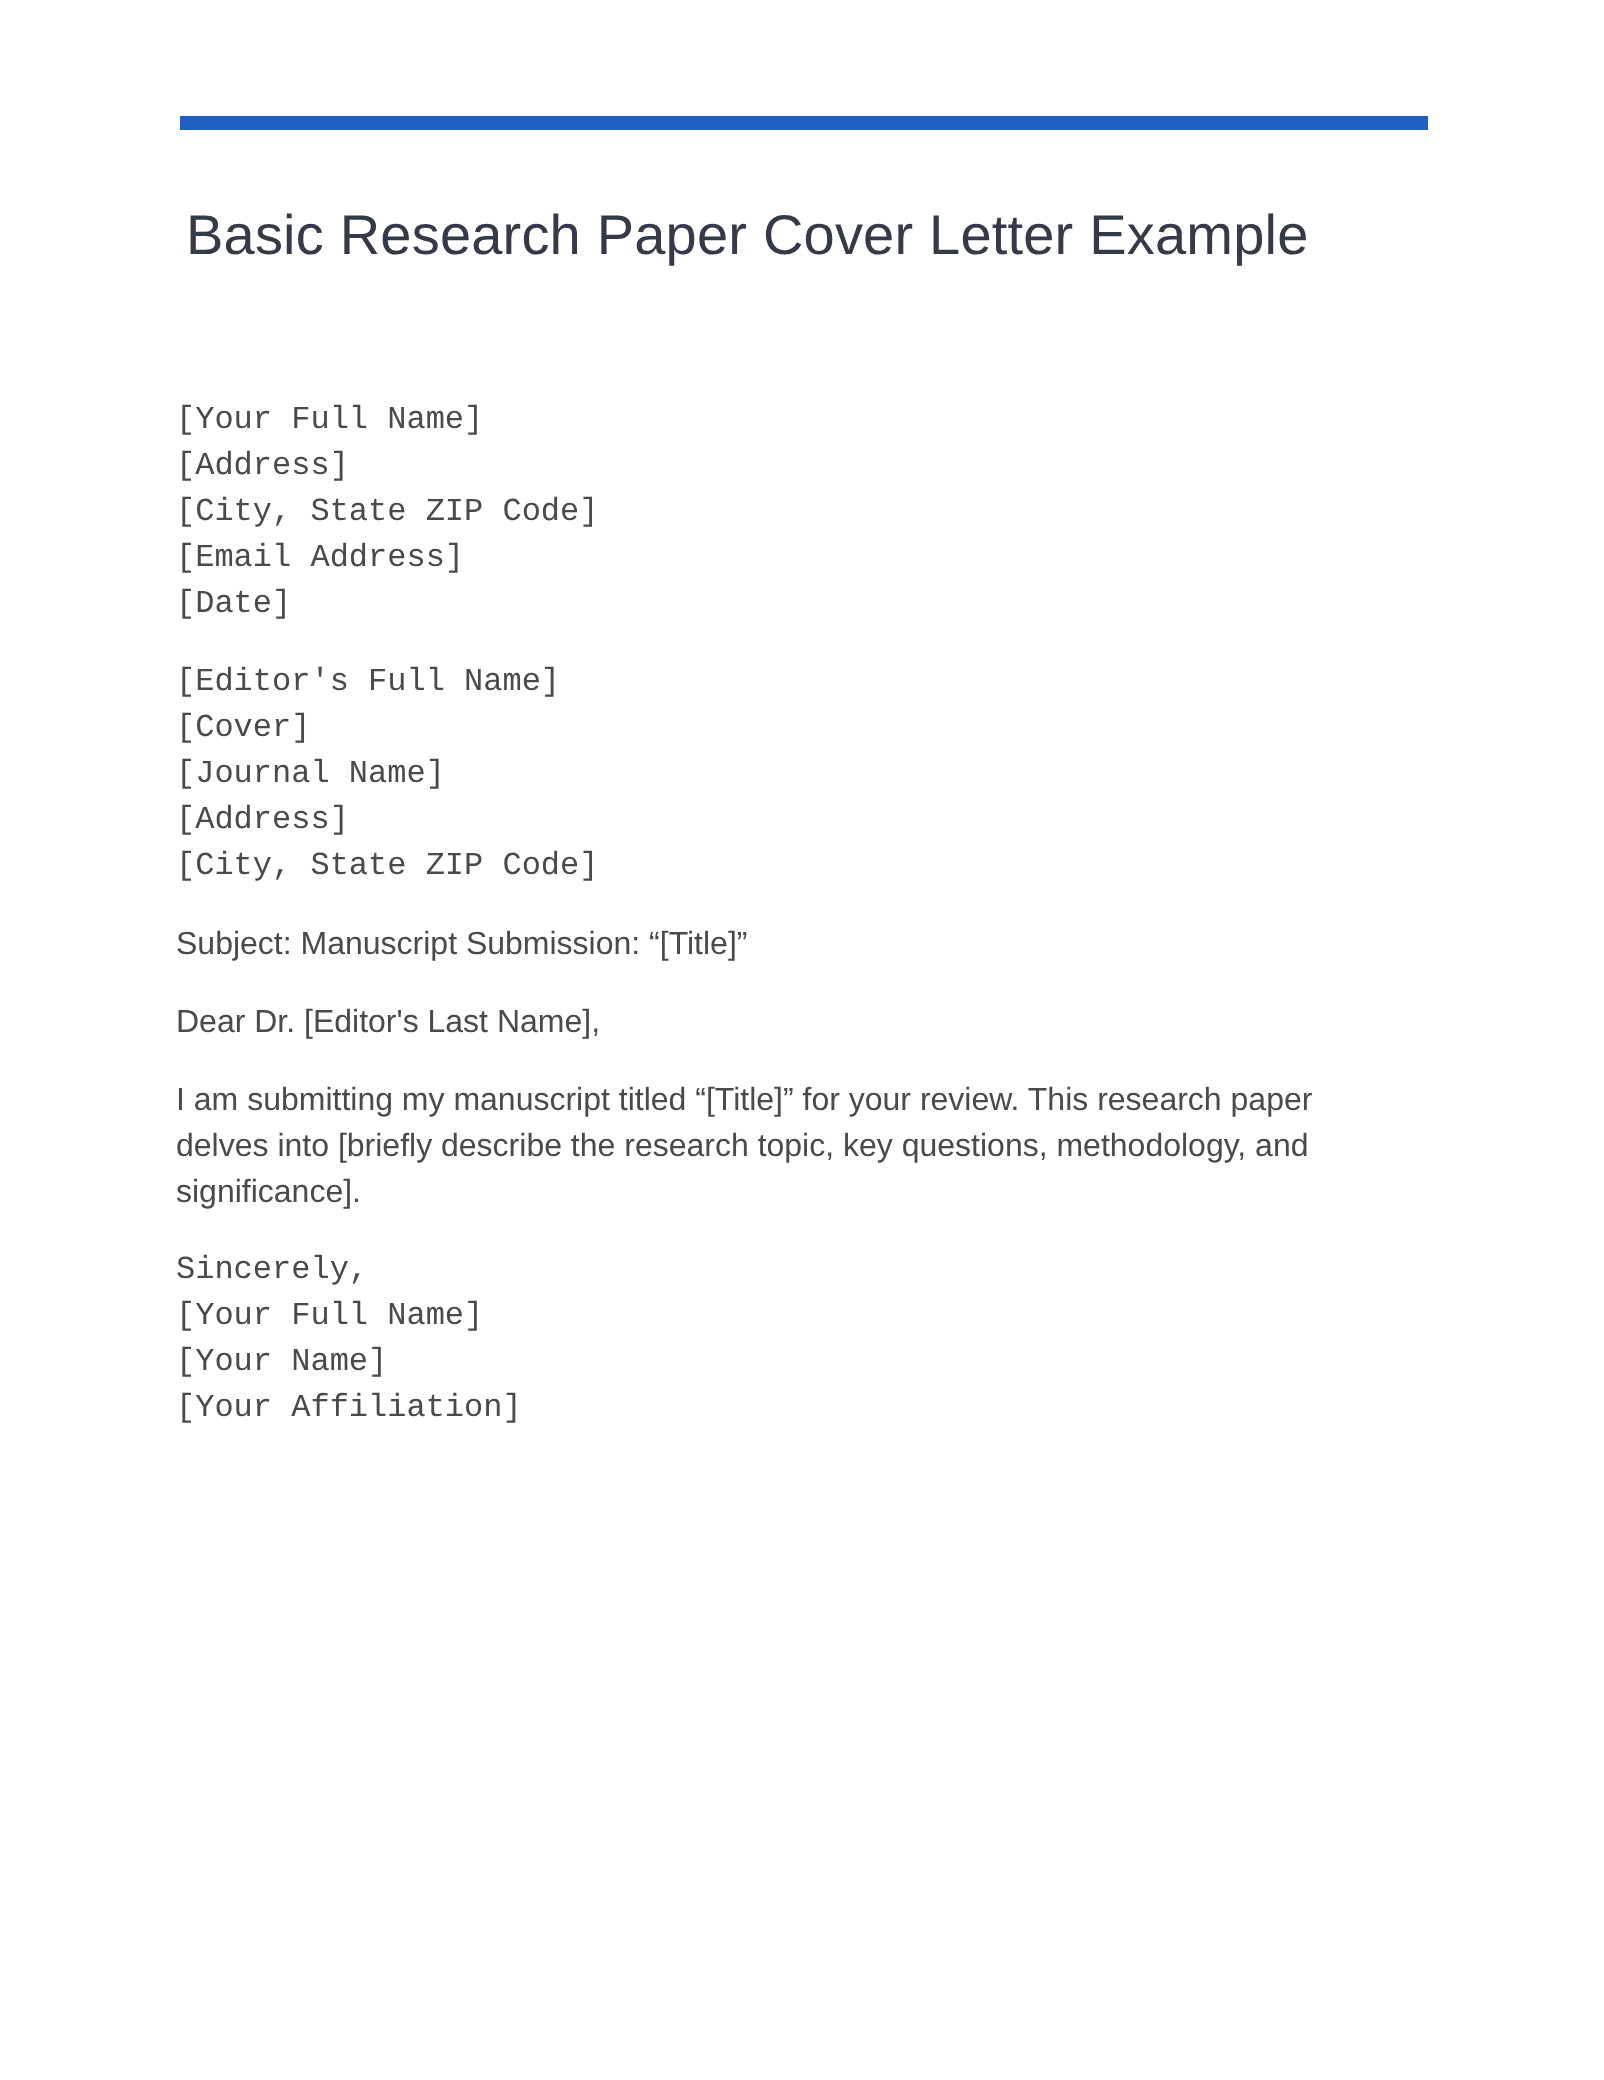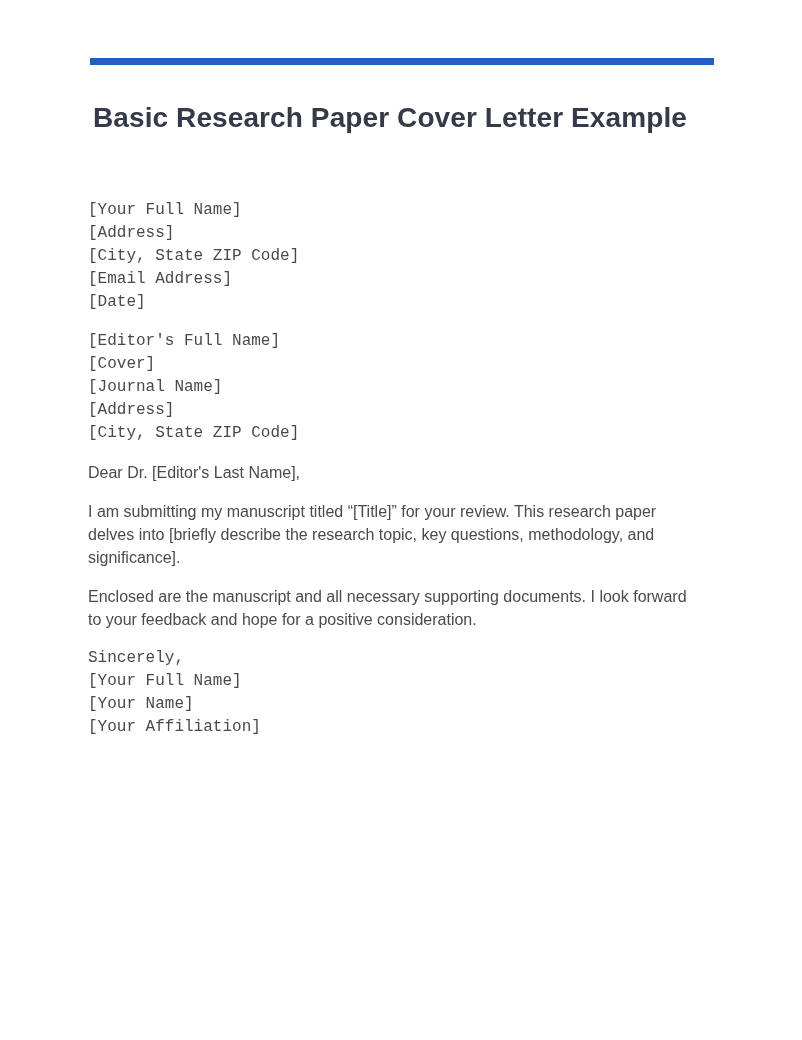--- a/index.html
+++ b/index.html
@@ -1,18 +1,18 @@
 <!DOCTYPE html>
 <html><head>
   <meta charset="utf-8">
   <style>
     html, body { margin: 0; padding: 0; background: #ffffff; }
     body { width: 802px; height: 1040px; position: relative; overflow: hidden; font-family: "Liberation Sans", sans-serif; }
     .topbar { position: absolute; left: 90px; top: 58px; width: 624px; height: 7px; background: #2060c0; }
-    .title { position: absolute; left: 93px; top: 102px; font-size: 28px; color: #353a48; font-weight: bold; margin: 0; letter-spacing: 0.1px; }
+    .title { position: absolute; left: 93px; top: 102px; font-size: 28px; color: #353a48; font-weight: normal; margin: 0; letter-spacing: 0.1px; }
     .body { position: absolute; left: 88px; top: 199px; width: 600px; font-size: 16px; line-height: 23px; color: #4a4a4a; }
     .block { margin: 0 0 16px 0; font-family: Liberation Mono, monospace; }
     .line { display: block; white-space: nowrap; }
     p.para { margin: 0 0 16px 0; }
   </style>
 </head>
 <body>
 
 <div class="topbar"></div>
 <h1 class="title">Basic Research Paper Cover Letter Example</h1>
@@ -25,22 +25,22 @@
     <span class="line">[Email Address]</span>
     <span class="line">[Date]</span>
   </div>
   <div class="block">
     <span class="line">[Editor's Full Name]</span>
     <span class="line">[Cover]</span>
     <span class="line">[Journal Name]</span>
     <span class="line">[Address]</span>
     <span class="line">[City, State ZIP Code]</span>
   </div>
+  <p class="para">Subject: Manuscript Submission: “[Title]”</p>
   <p class="para">Dear Dr. [Editor's Last Name],</p>
   <p class="para">I am submitting my manuscript titled “[Title]” for your review. This research paper delves into [briefly describe the research topic, key questions, methodology, and significance].</p>
-  <p class="para">Enclosed are the manuscript and all necessary supporting documents. I look forward to your feedback and hope for a positive consideration.</p>
   <div class="block">
     <span class="line">Sincerely,</span>
     <span class="line">[Your Full Name]</span>
     <span class="line">[Your Name]</span>
     <span class="line">[Your Affiliation]</span>
   </div>
 </div>
 
 </body></html>

